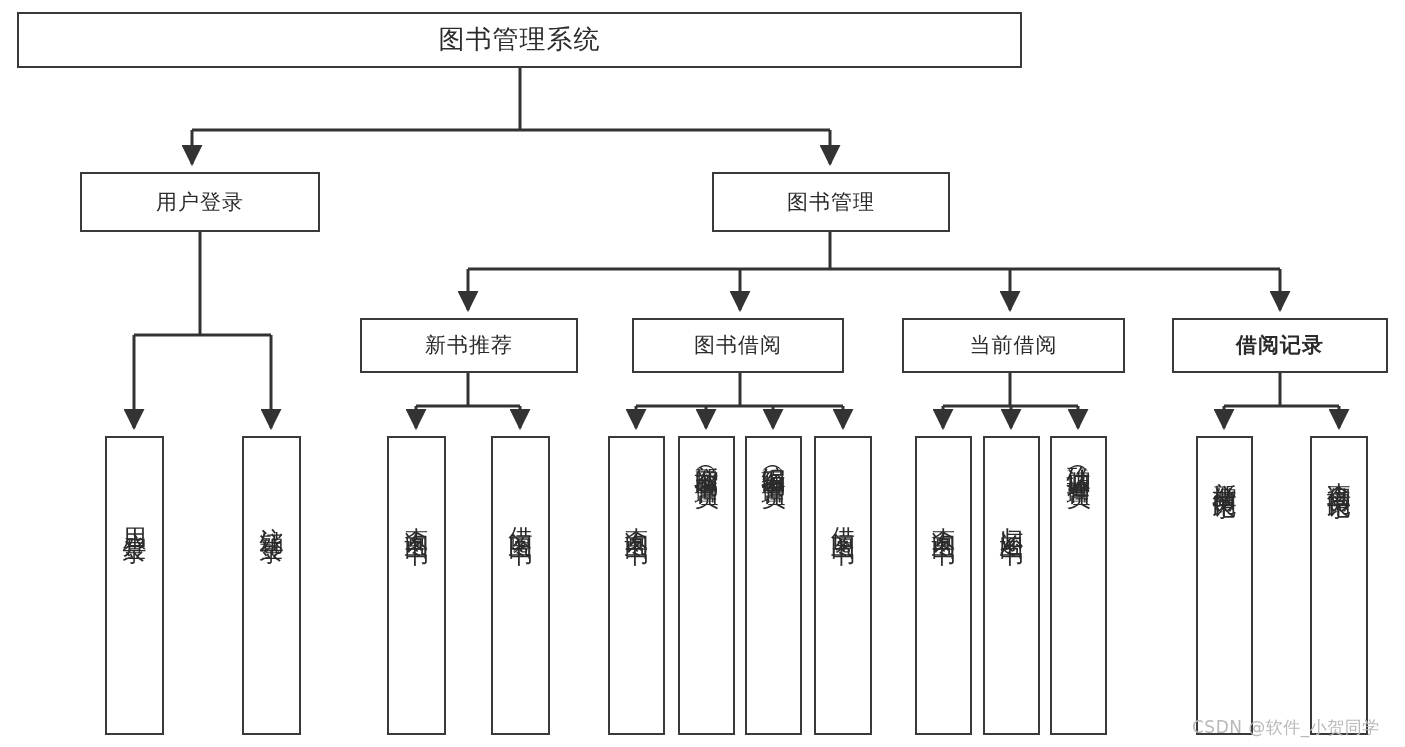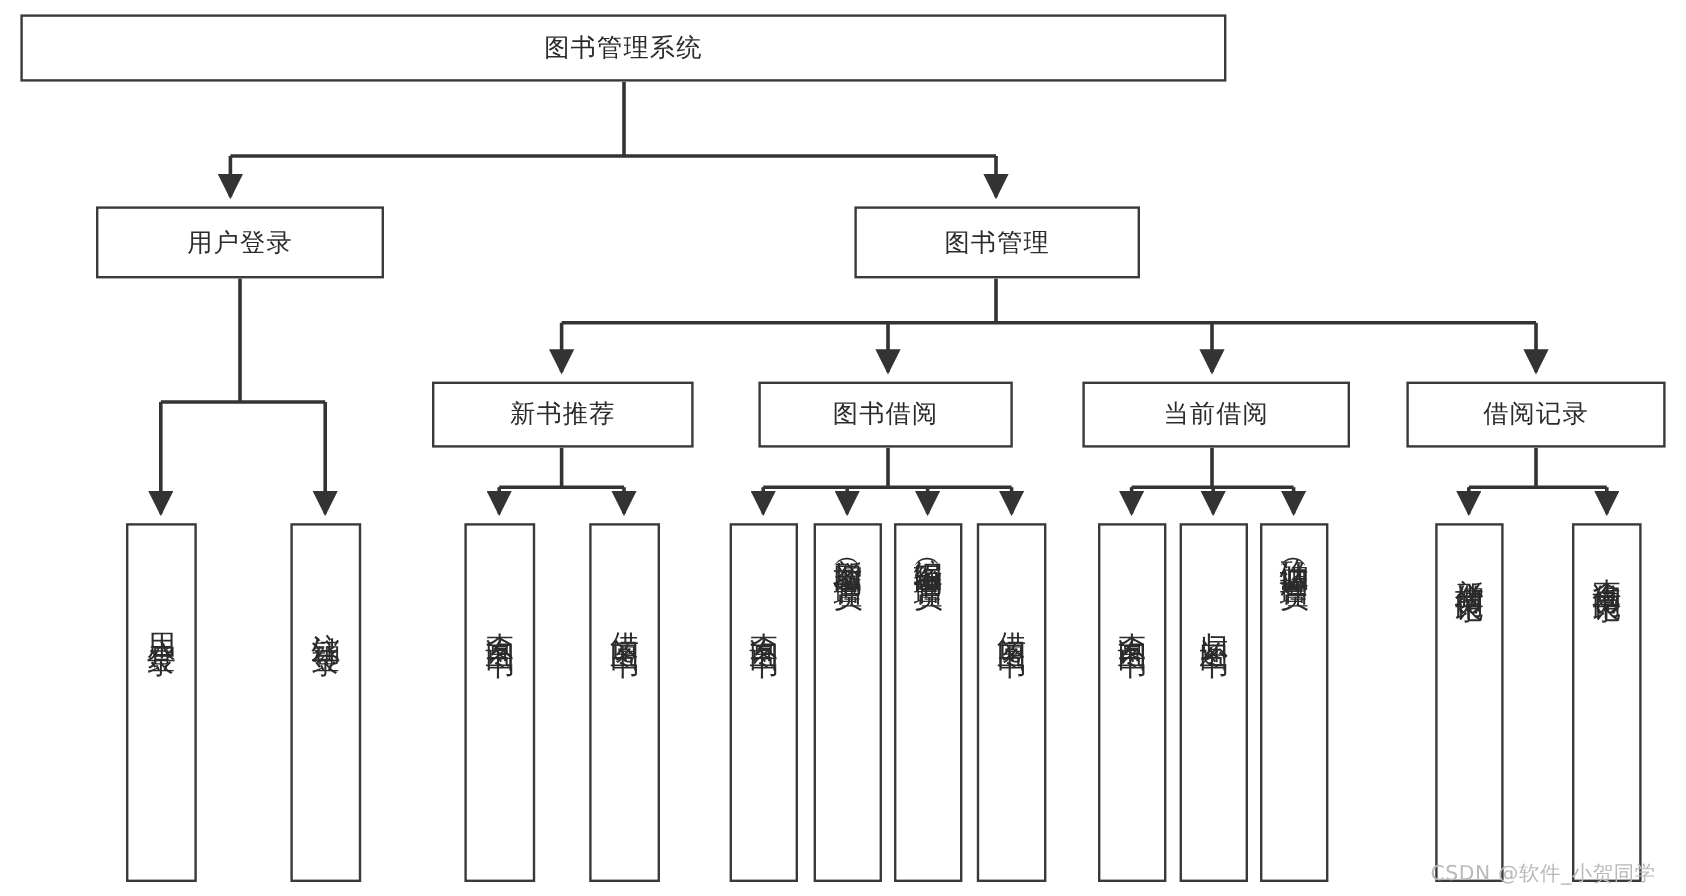--- a/index.html
+++ b/index.html
@@ -41,21 +41,21 @@
     text-align: center;
     line-height: 1.15;
   }
   
   .node.horiz .label {
     font-size: 21px;
     letter-spacing: 1px;
     white-space: nowrap;
   }
   .node.root .label {
-    font-size: 21px;
+    font-size: 26px;
   }
   
   .node.vert {
     align-items: flex-start;
     justify-content: center;
     padding-top: 12px;
   }
   .node.vert .label {
     writing-mode: vertical-rl;
     text-orientation: upright;
@@ -145,21 +145,21 @@
 
   <div class="node horiz" style="left:360px; top:318px; width:218px; height:55px;">
     <span class="label">新书推荐</span>
   </div>
   <div class="node horiz" style="left:632px; top:318px; width:212px; height:55px;">
     <span class="label">图书借阅</span>
   </div>
   <div class="node horiz" style="left:902px; top:318px; width:223px; height:55px;">
     <span class="label">当前借阅</span>
   </div>
-  <div class="node horiz" style="left:1172px; top:318px; width:216px; height:55px;">
+  <div class="node horiz" style="left:1172px; top:318px; width:216px; height:55px;font-weight:bold;">
     <span class="label">借阅记录</span>
   </div>
 
   <div class="node vert" style="left:105px; top:436px; width:59px; height:299px; padding-top:70px;">
     <span class="label">用户登录</span>
   </div>
   <div class="node vert" style="left:242px; top:436px; width:59px; height:299px; padding-top:70px;">
     <span class="label">注销登录</span>
   </div>
 

